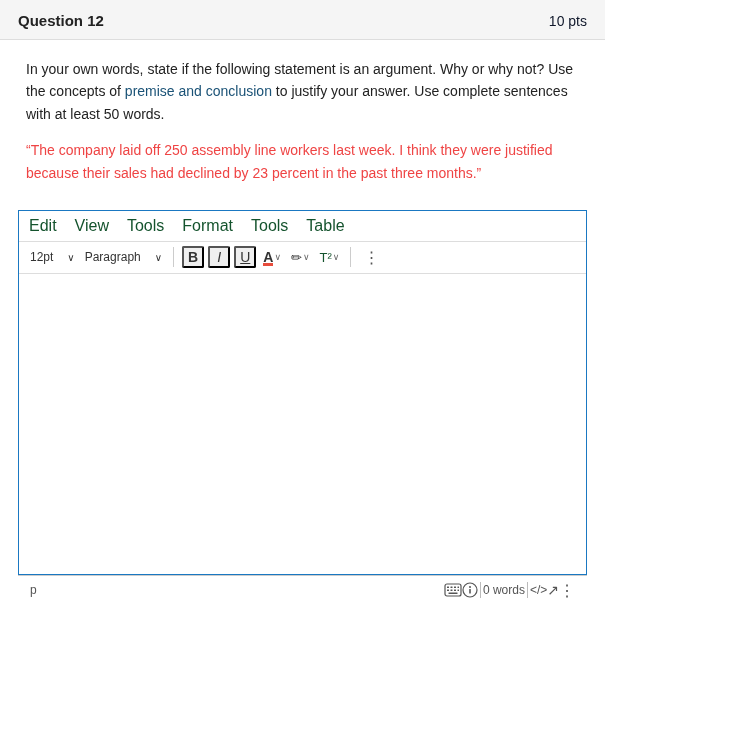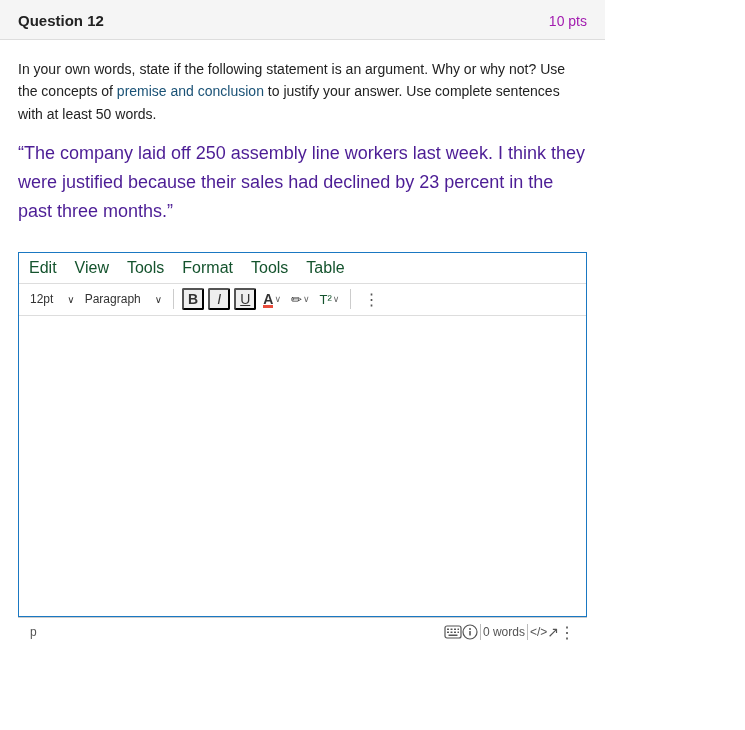--- a/index.html
+++ b/index.html
@@ -33,45 +33,46 @@
     }
 
     .question-title {
       font-size: 15px;
       font-weight: bold;
       color: #222;
     }
 
     .question-points {
       font-size: 14px;
-      color: #a21caf;
+      color: #0f172a;
       font-weight: normal;
     }
 
     
     .question-body {
       padding: 18px 18px 10px 18px;
+      margin-left: 8px;
     }
 
     .question-prompt {
       font-size: 14px;
       line-height: 1.6;
       color: #222;
       margin-bottom: 14px;
     }
 
     .question-prompt .highlight-blue {
       color: #1a5276;
       font-weight: normal;
     }
 
     .question-quote {
-      font-size: 18px;
+      font-size: 14px;
       line-height: 1.6;
-      color: #4c1d95;
+      color: #ef4444;
       margin-bottom: 16px;
     }
 
     
     .editor-wrapper {
       border: 1px solid #1a78c2;
       margin: 0 18px;
     }
 
     .menu-bar {

